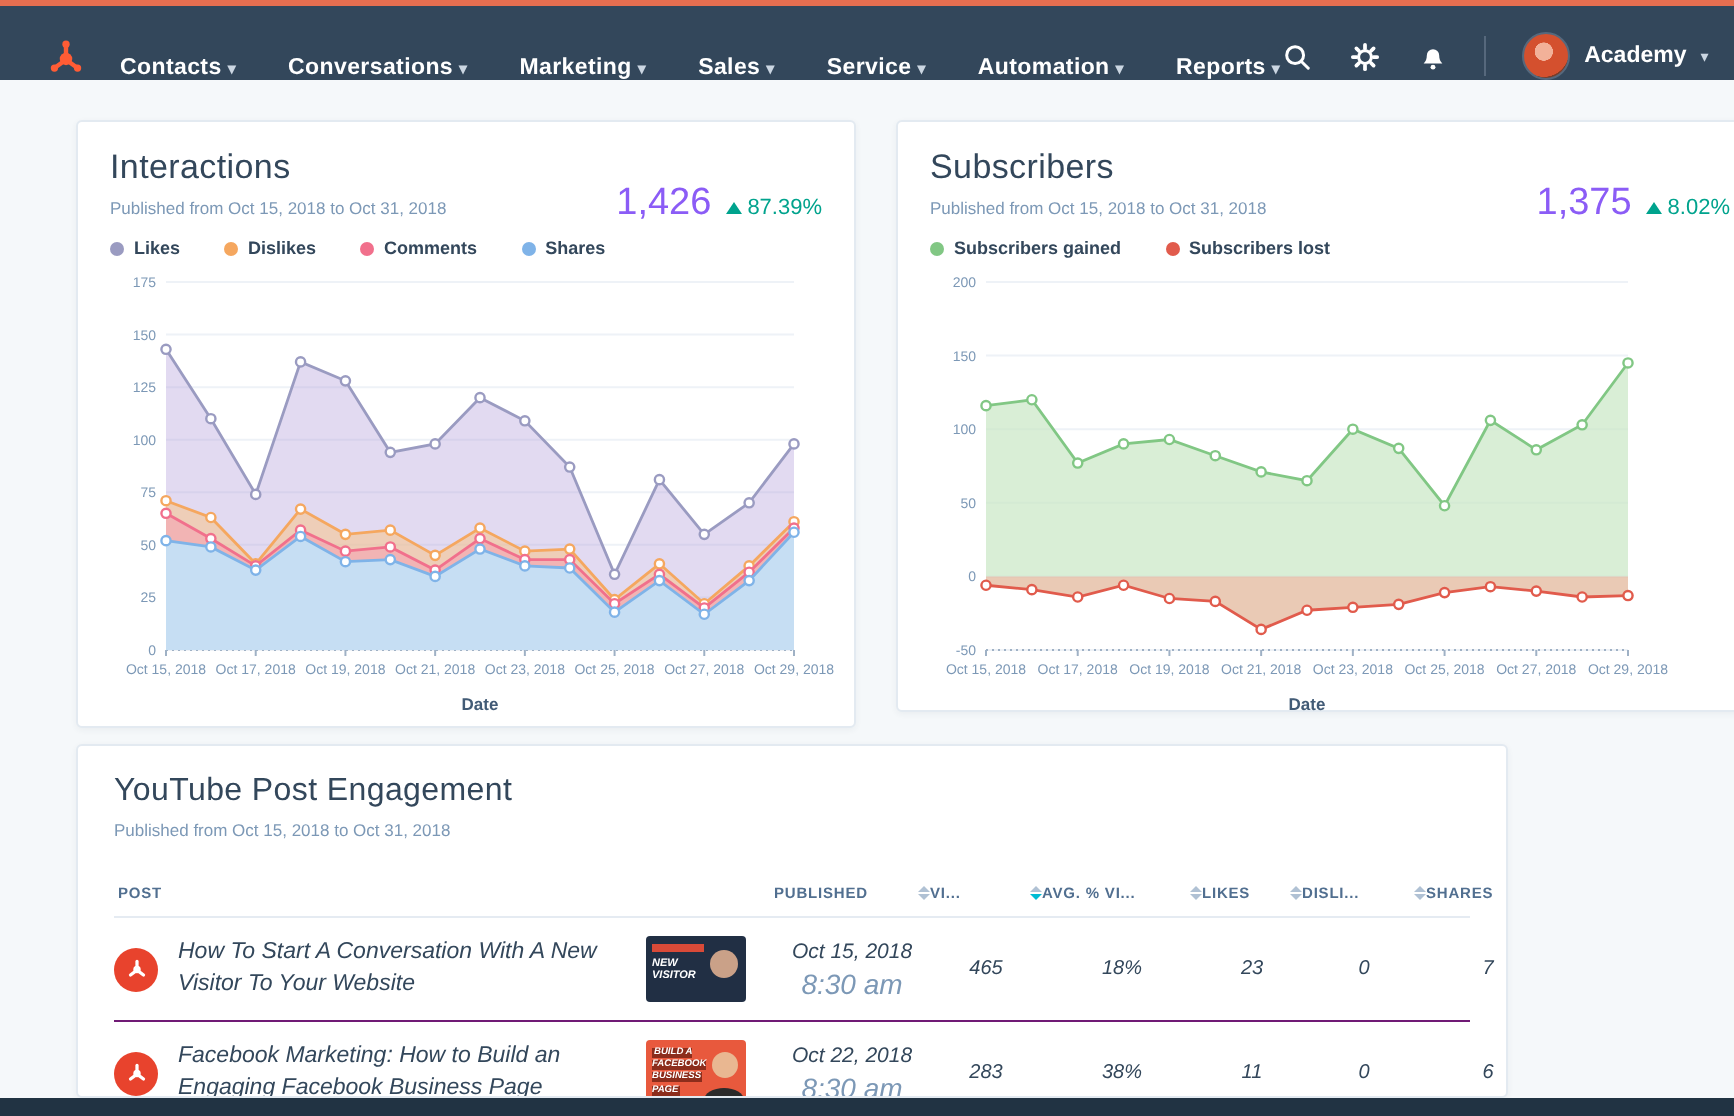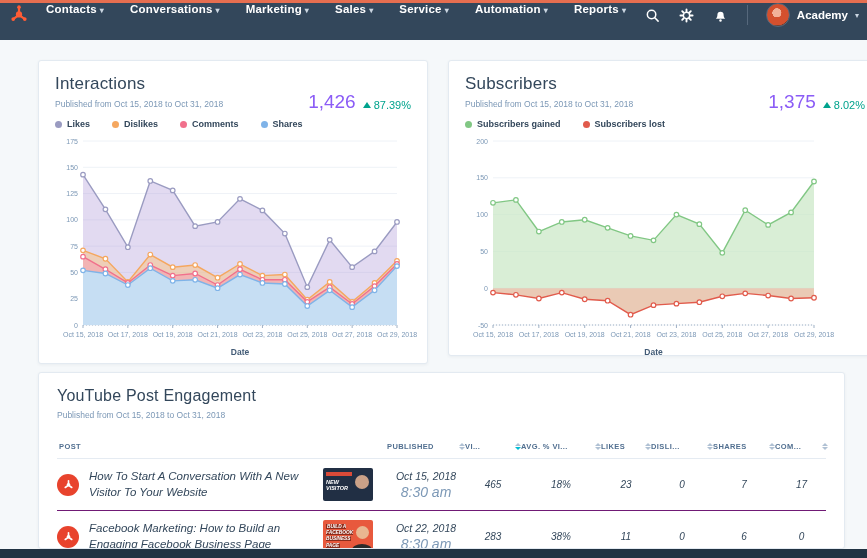--- a/index.html
+++ b/index.html
@@ -1,39 +1,39 @@
 <!DOCTYPE html>
 <html><head>
 <meta charset="utf-8">
 <style>
   * { margin:0; padding:0; box-sizing:border-box; }
   html,body { width:867px; height:558px; overflow:hidden; }
   body { font-family:"Liberation Sans", sans-serif; background:#f5f8fa; position:relative; }
 
   
   .topnav { position:absolute; left:0; top:0; width:867px; height:40px; background:#33475b;
-            border-top:3px solid #e66e50; display:flex; align-items:flex-start; padding:0 8px; }
+            border-top:3px solid #e66e50; display:flex; align-items:flex-end; padding:0 22px; }
   .nav-logo { margin-right:16px; display:flex; align-items:center; }
   .nav-menu { display:flex; align-items:center; gap:26px; }
   .nav-item { color:#ffffff; font-size:11.5px; font-weight:600; letter-spacing:.2px; cursor:pointer; white-space:nowrap; }
   .nav-item .caret { color:#cbd6e2; font-size:8px; margin-left:3px; }
   .nav-right { margin-left:auto; display:flex; align-items:center; gap:18px; }
   .nav-icon { width:16px; height:16px; display:flex; align-items:center; justify-content:center; cursor:pointer; }
   .nav-divider { width:1px; height:20px; background:#56687c; }
   .nav-avatar { width:24px; height:24px; border-radius:50%;
                 background:radial-gradient(circle at 45% 40%, #f2b199 0 25%, #d4502e 26% 70%, #7a3d2a 71%); border:1px solid #56687c; }
   .nav-account { display:flex; align-items:center; gap:7px; cursor:pointer; }
   .nav-account-label { color:#fff; font-size:11.5px; font-weight:600; }
 
   
   .card { position:absolute; background:#fff; border:1px solid #e3eaf1; border-radius:3px;
           box-shadow:0 1px 3px rgba(45,62,80,.06); }
   .card-interactions { left:38px; top:60px; width:390px; height:304px; padding:13px 16px 0 16px; }
   .card-subscribers  { left:448px; top:60px; width:434px; height:296px; padding:13px 16px 0 16px; }
-  .card-table { left:38px; top:372px; width:807px; height:177px; padding:14px 18px 0 18px; overflow:hidden; }
+  .card-table { left:38px; top:372px; width:716px; height:177px; padding:14px 18px 0 18px; overflow:hidden; }
 
   .card-title { font-size:17px; color:#33475b; font-weight:400; letter-spacing:.2px; }
   .card-subtitle { font-size:8.5px; color:#7c98b6; margin-top:5px; }
 
   .metric { position:absolute; top:30px; right:16px; display:flex; align-items:baseline; gap:7px; }
   .metric-total { font-size:19px; color:#8b5cf6; }
   .metric-delta { font-size:11px; color:#00a38d; display:flex; align-items:center; gap:3px; }
   .tri-up { width:0; height:0; border-left:4px solid transparent; border-right:4px solid transparent;
             border-bottom:6px solid #00a38d; display:inline-block; }
 

